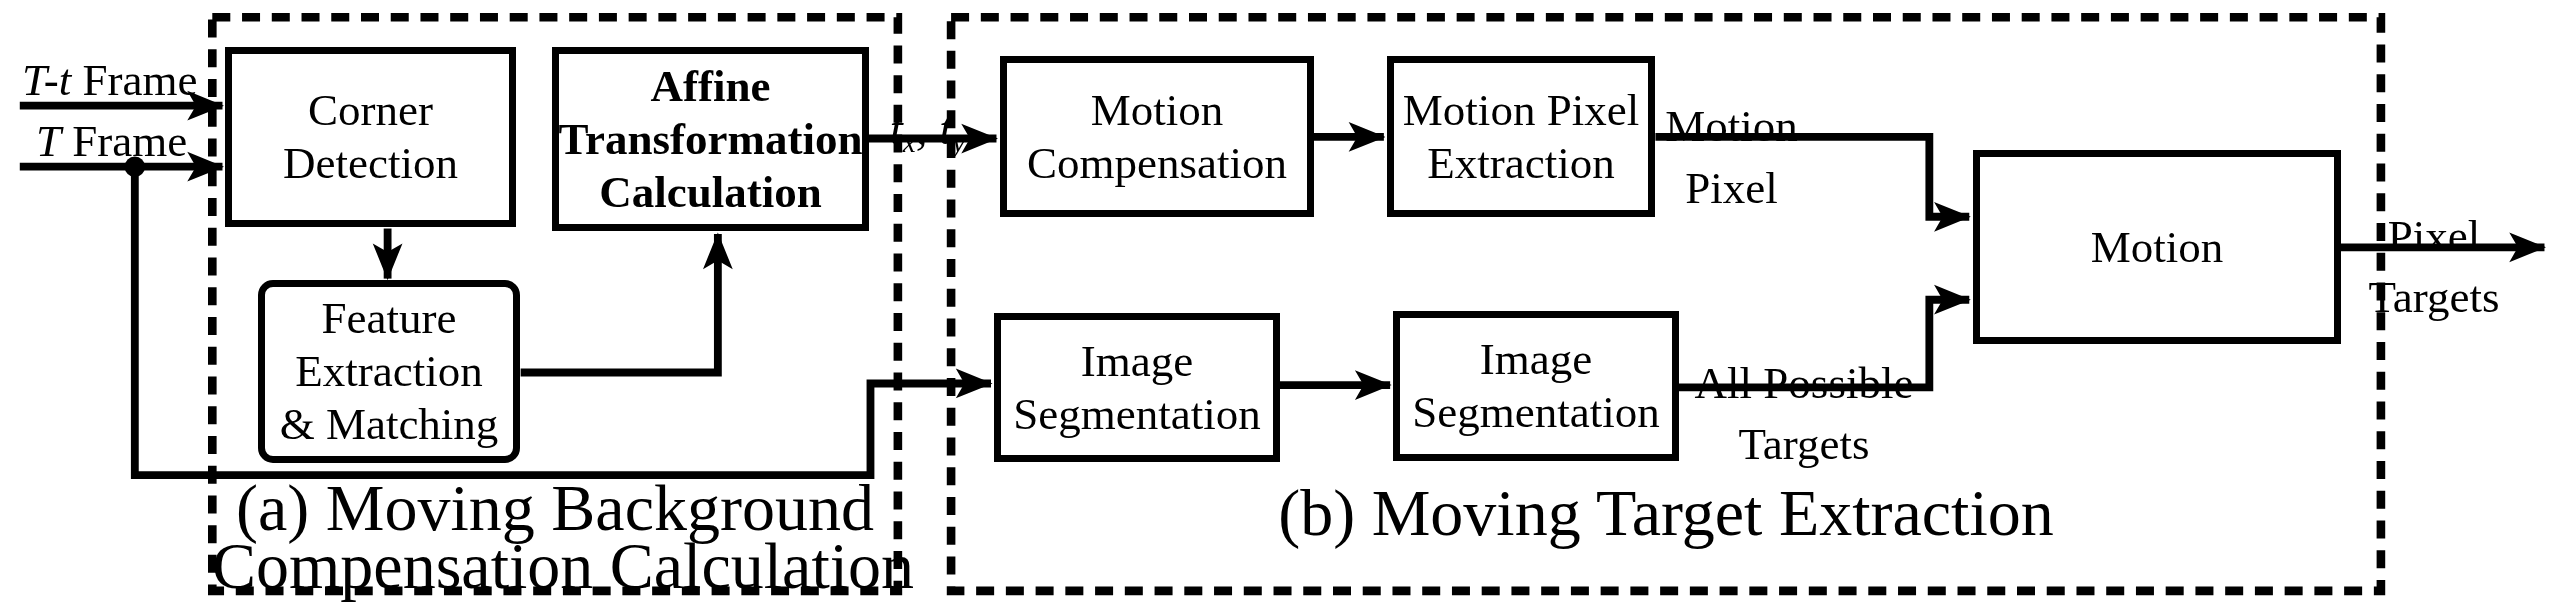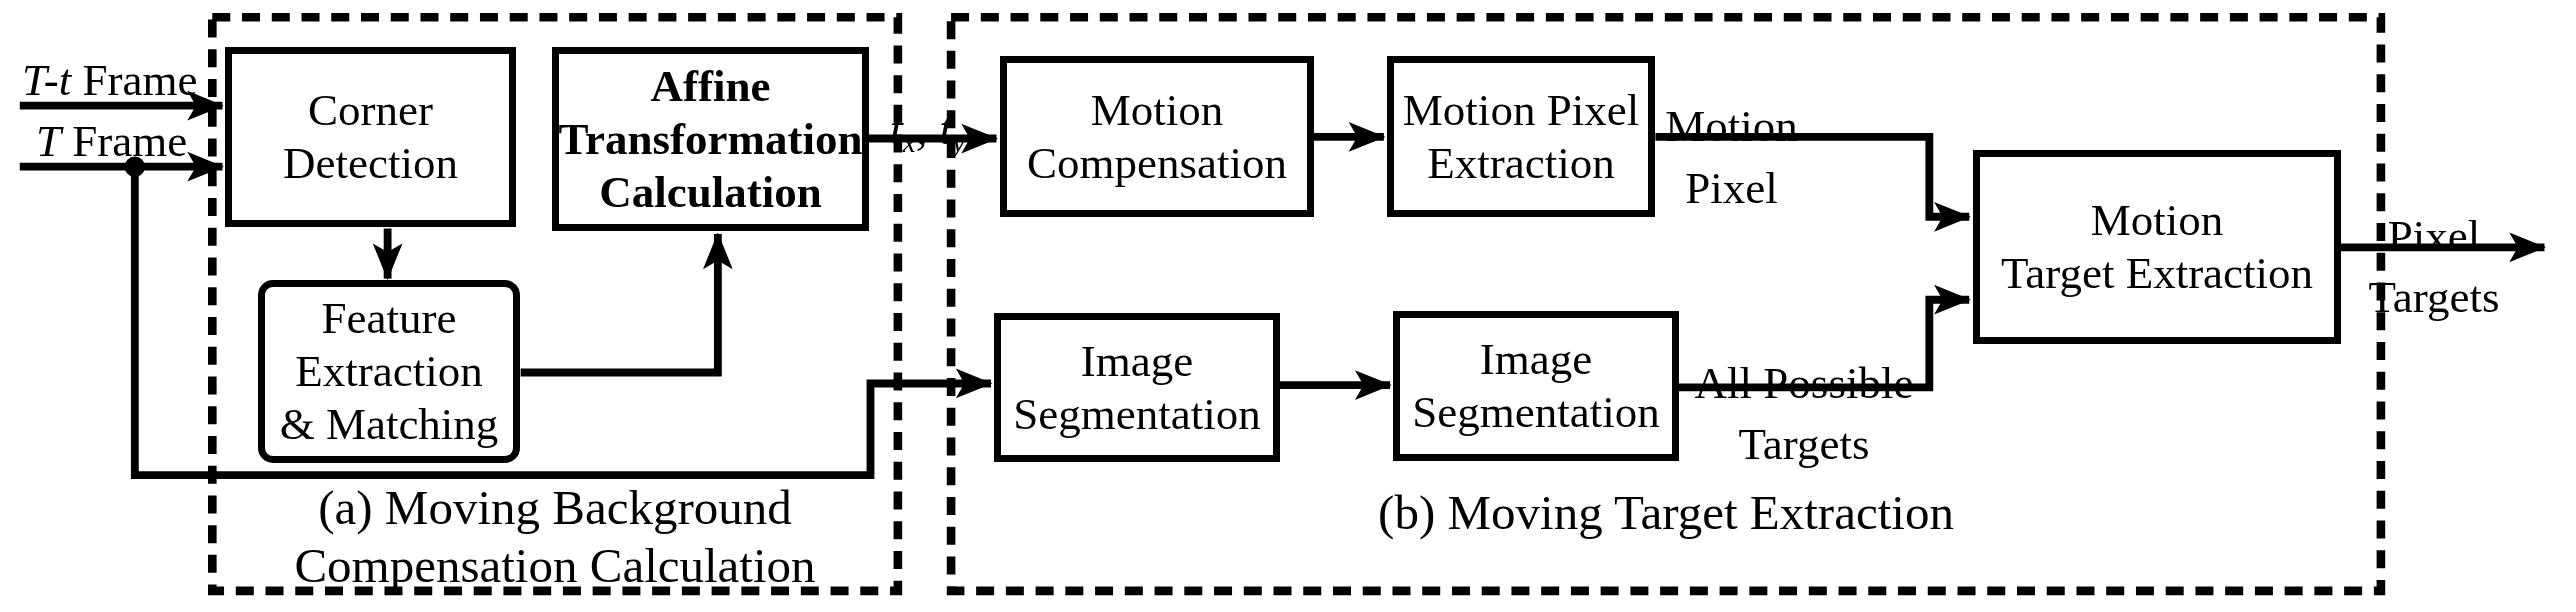--- a/index.html
+++ b/index.html
@@ -19,21 +19,21 @@
     text-align:center;font-size:45px;line-height:53px;white-space:nowrap;
     box-sizing:border-box;
   }
   .lbl{
     position:absolute;z-index:3;
     font-size:45px;line-height:61px;white-space:nowrap;text-align:right;
   }
   .lbl.center{text-align:center;margin-top:20px;}
   .caption{
     position:absolute;z-index:3;
-    font-size:49px;line-height:58px;text-align:center;white-space:nowrap;
+    font-size:66px;line-height:58px;text-align:center;white-space:nowrap;
   }
   .it{font-style:italic;}
   .sub{font-size:0.62em;font-style:italic;vertical-align:-0.28em;}
   .line{display:block;}
 </style>
 </head>
 <body>
 
 <div id="canvas">
 
@@ -95,21 +95,20 @@
     <span class="line">Segmentation</span>
   </div>
 
   <div class="box" style="left:1393px;top:311px;width:286px;height:150px;">
     <span class="line">Image</span>
     <span class="line">Segmentation</span>
   </div>
 
   <div class="box" style="left:1973px;top:150px;width:368px;height:194px;">
     <span class="line">Motion</span>
-    <span class="line">Target Extraction</span>
   </div>
 
   <div class="lbl" style="left:22px;top:50px;">
     <span class="it">T-t</span><span> Frame</span>
   </div>
   <div class="lbl" style="left:36px;top:111px;">
     <span class="it">T</span><span> Frame</span>
   </div>
 
   <div class="lbl center" style="left:853px;top:78px;width:149px;font-size:47px;">

